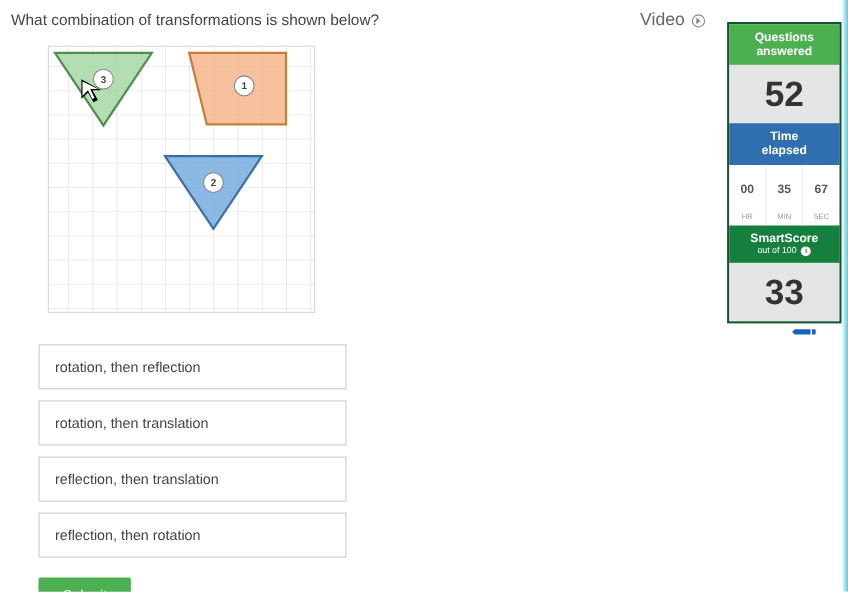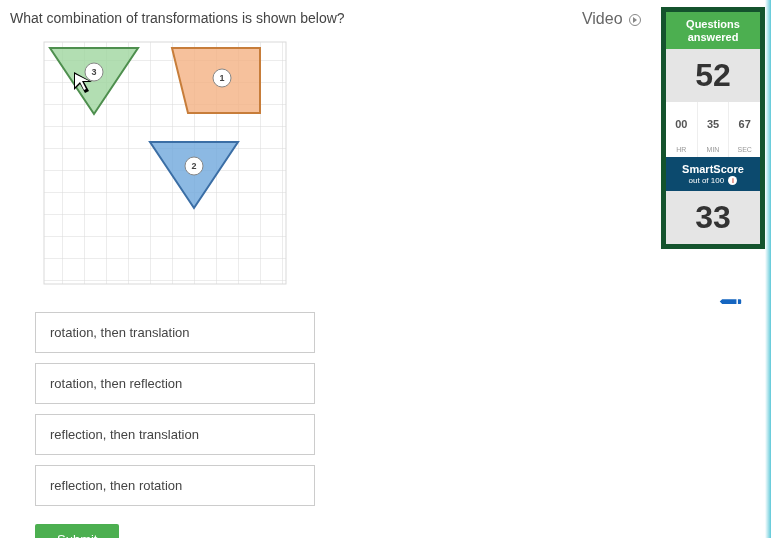--- a/index.html
+++ b/index.html
@@ -42,30 +42,30 @@
   display: inline-block; width: 12px; height: 12px;
   border: 1px solid #888; border-radius: 50%;
   vertical-align: middle; margin-left: 2px; position: relative;
 }
 .video-link .play::after {
   content: ""; position: absolute; left: 3px; top: 2px;
   border-left: 4px solid #888; border-top: 3px solid transparent;
   border-bottom: 3px solid transparent;
 }
 .sidebar {
-  position: absolute; top: 7px; right: 6px;
+  position: absolute; top: 20px; right: 6px;
   width: 104px;
-  border: 5px solid #14532d;
+  border: 2px solid #14532d;
   background: #fafafa;
   font-size: 11px; text-align: center;
 }
 .sb-head { padding: 6px 2px; color: #fff; font-weight: bold; line-height: 1.15; font-size: 11px; }
 .sb-green { background: #4caf50; }
 .sb-blue  { background: #2f6fb0; }
-.sb-red   { background: #0c4a6e; }
+.sb-red   { background: #15803d; }
 .sb-big   { font-size: 32px; font-weight: bold; color: #333; padding: 8px 0; background: #e5e5e5; }
 .sb-time-row { display: flex; background: #fff; }
 .sb-time-row .c { flex: 1; padding: 16px 0; color: #555; font-size: 11px; border-right: 1px solid #eee; font-weight: bold;}
 .sb-time-row .c:last-child { border-right: none; }
 .sb-time-lab { display: flex; background: #fff; }
 .sb-time-lab .c { flex: 1; font-size: 7px; color: #999; padding-bottom: 4px; border-right: 1px solid #eee;}
 .sb-time-lab .c:last-child{border-right:none;}
 .sb-red .ss-sub { font-size: 8px; font-weight: normal; display: block; }
 .sb-red .info {
   display:inline-block;width:9px;height:9px;border-radius:50%;
@@ -113,38 +113,40 @@
       <text x="54" y="37" text-anchor="middle" class="shape-label">3</text>
 
       <g>
         <polygon points="34,34 34,52 40,46 45,55 49,53 44,44 52,44" fill="#000"></polygon>
         <polygon points="35,36 35,49 40,44 44,52 46,51 42,43 49,43" fill="#fff"></polygon>
       </g>
     </svg>
   </div>
 
   <div class="answers">
+    <button class="answer-btn">rotation, then reflection</button>
     <button class="answer-btn">rotation, then translation</button>
-    <button class="answer-btn">rotation, then reflection</button>
     <button class="answer-btn">reflection, then translation</button>
     <button class="answer-btn">reflection, then rotation</button>
   </div>
 
   <button class="submit-btn">Submit</button>
 </div>
 
 <div class="video-link">
   <span>Video</span>
   <span class="play"></span>
 </div>
 
 <div class="sidebar">
   <div class="sb-head sb-green" style="white-space:pre-line">Questions
 answered</div>
   <div class="sb-big">52</div>
+  <div class="sb-head sb-blue" style="white-space:pre-line">Time
+elapsed</div>
   <div class="sb-time-row">
     <div class="c">00</div>
     <div class="c">35</div>
     <div class="c">67</div>
   </div>
   <div class="sb-time-lab">
     <div class="c">HR</div>
     <div class="c">MIN</div>
     <div class="c">SEC</div>
   </div>

